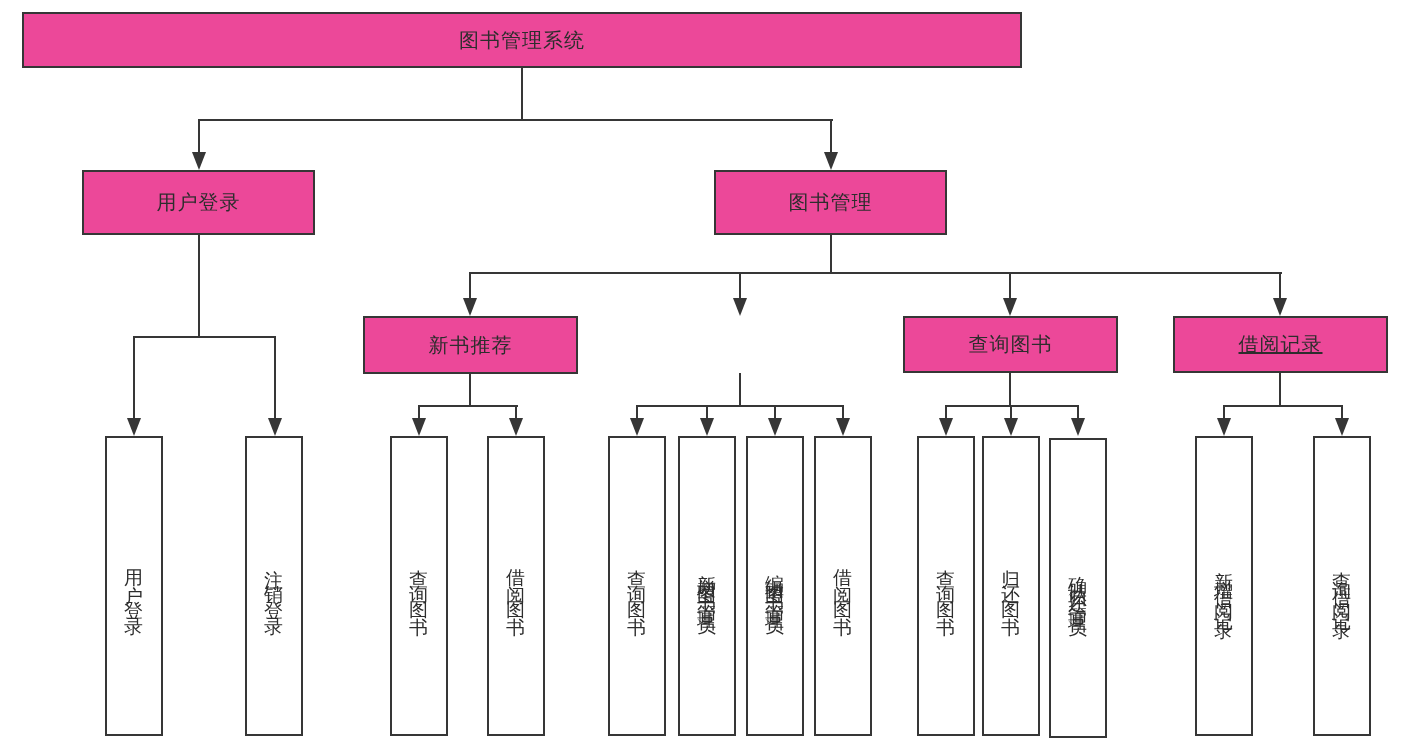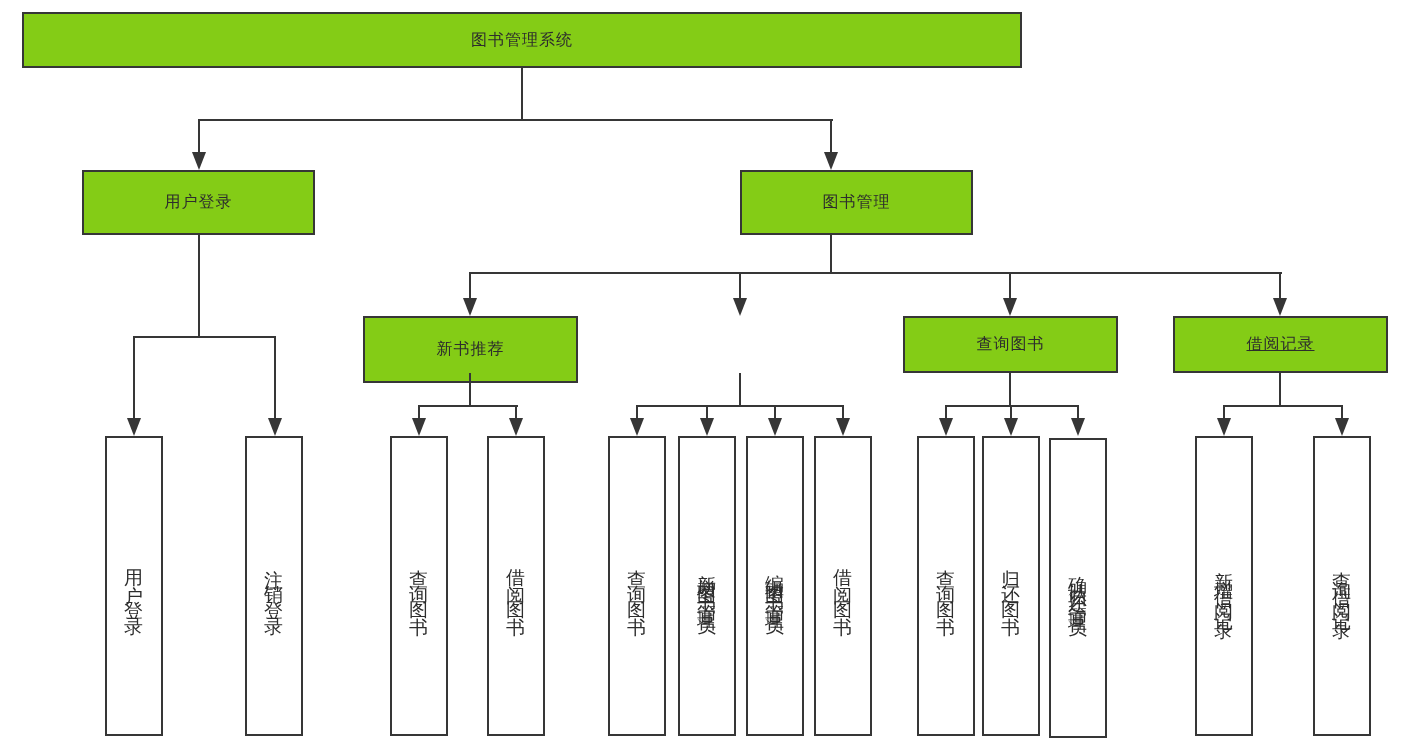--- a/index.html
+++ b/index.html
@@ -1,19 +1,19 @@
 <!DOCTYPE html>
 <html><head>
 <meta charset="utf-8">
 <style>
   html,body{margin:0;padding:0;background:#ffffff;}
   body{font-family:"Liberation Sans",sans-serif;color:#2d2d2d;}
   .canvas{position:relative;width:1405px;height:747px;background:#ffffff;overflow:hidden;}
-  .node{position:absolute;box-sizing:border-box;border:2px solid #363636;background:#84cc16;
-        display:flex;align-items:center;justify-content:center;font-size:16px;letter-spacing:1px;}
+  .node{position:absolute;box-sizing:border-box;border:2px solid #363636;background:#ec4899;
+        display:flex;align-items:center;justify-content:center;font-size:20px;letter-spacing:1px;}
   .vnode{position:absolute;box-sizing:border-box;border:2px solid #363636;background:#fff;
         display:flex;align-items:center;justify-content:center;}
   .vnode span{writing-mode:vertical-lr;text-orientation:mixed;font-size:19px;line-height:1.0;}
   .ls4 span{letter-spacing:16px;}
   .ls6 span{letter-spacing:10px;}
   .lsL span{letter-spacing:6px;}
   .hl,.vl{position:absolute;background:#363636;}
   .hl{height:2px;}
   .vl{width:2px;}
   .ar{position:absolute;width:0;height:0;border-left:7px solid transparent;
@@ -33,21 +33,21 @@
   <div class="vl" style="left:521px;top:68px;height:52px;"></div>
   <div class="hl" style="left:198px;top:119px;width:635px;"></div>
   <div class="vl" style="left:198px;top:119px;height:35px;"></div>
   <div class="ar" style="left:192px;top:152px;"></div>
   <div class="vl" style="left:830px;top:119px;height:35px;"></div>
   <div class="ar" style="left:824px;top:152px;"></div>
 
   <div class="node" style="left:82px;top:170px;width:233px;height:65px;">
     <span>用户登录</span>
   </div>
-  <div class="node" style="left:714px;top:170px;width:233px;height:65px;margin-left:26px;">
+  <div class="node" style="left:714px;top:170px;width:233px;height:65px;">
     <span>图书管理</span>
   </div>
 
   <div class="vl" style="left:198px;top:235px;height:102px;"></div>
   <div class="hl" style="left:133px;top:336px;width:143px;"></div>
   <div class="vl" style="left:133px;top:336px;height:82px;"></div>
   <div class="ar" style="left:127px;top:418px;"></div>
   <div class="vl" style="left:274px;top:336px;height:82px;"></div>
   <div class="ar" style="left:268px;top:418px;"></div>
 
@@ -55,21 +55,21 @@
   <div class="hl" style="left:470px;top:272px;width:812px;"></div>
   <div class="vl" style="left:469px;top:272px;height:28px;"></div>
   <div class="ar" style="left:463px;top:298px;"></div>
   <div class="vl" style="left:739px;top:272px;height:28px;"></div>
   <div class="ar" style="left:733px;top:298px;"></div>
   <div class="vl" style="left:1009px;top:272px;height:28px;"></div>
   <div class="ar" style="left:1003px;top:298px;"></div>
   <div class="vl" style="left:1279px;top:272px;height:28px;"></div>
   <div class="ar" style="left:1273px;top:298px;"></div>
 
-  <div class="node" style="left:363px;top:316px;width:215px;height:67px;">
+  <div class="node" style="left:363px;top:316px;width:215px;height:58px;">
     <span>新书推荐</span>
   </div>
   <div class="node" style="left:903px;top:316px;width:215px;height:57px;">
     <span>查询图书</span>
   </div>
   <div class="node" style="left:1173px;top:316px;width:215px;height:57px;text-decoration:underline;">
     <span>借阅记录</span>
   </div>
 
   <div class="vl" style="left:469px;top:373px;height:33px;"></div>

